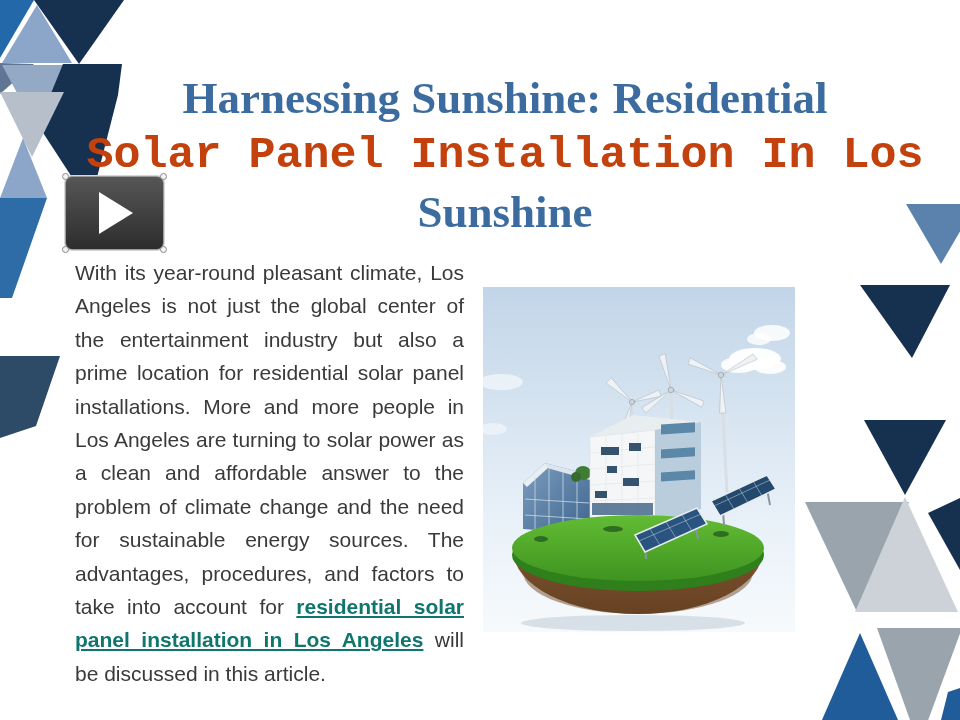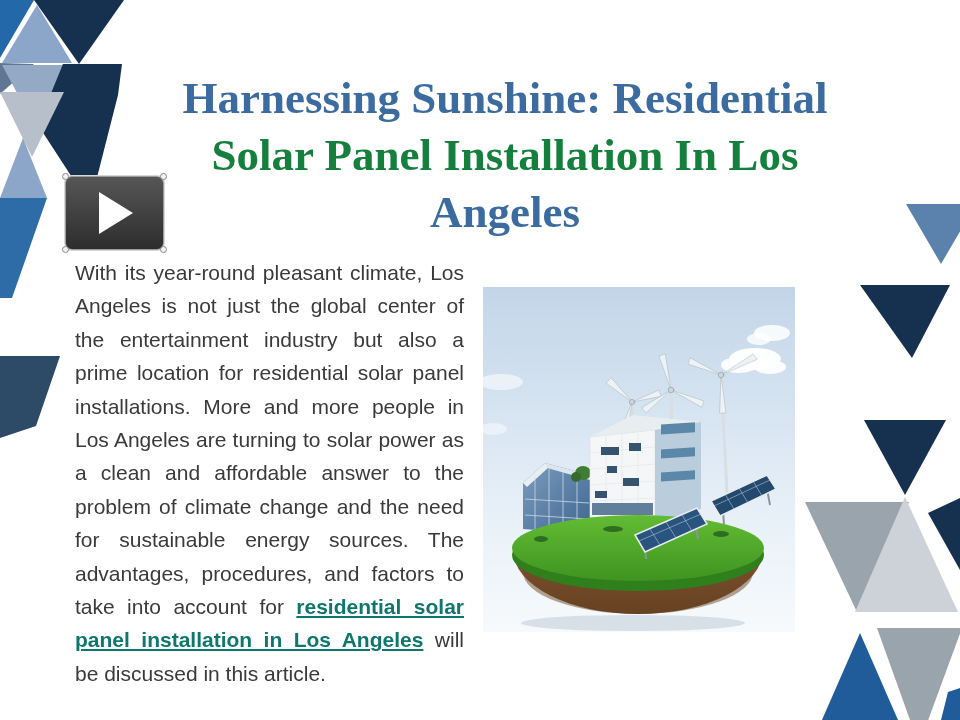--- a/index.html
+++ b/index.html
@@ -6,21 +6,21 @@
   #slide{position:relative;width:960px;height:720px;background:#ffffff;overflow:hidden;
          font-family:"Liberation Sans",sans-serif;}
   .decor{position:absolute;pointer-events:none;}
   #left-decor{left:0;top:0;}
   #right-decor{right:0;top:0;}
   
   #title{position:absolute;left:80px;top:70px;width:850px;text-align:center;
          font-family:"Liberation Serif","DejaVu Serif",serif;font-weight:bold;
          font-size:45px;line-height:57px;z-index:5;}
   .t-blue{color:#3C6C9F;}
-  .t-dark{color:#15803d;}
+  .t-dark{color:#c2410c;font-family:Liberation Mono, monospace;}
   
   #play-btn{position:absolute;left:65px;top:176px;width:97px;height:72px;z-index:6;
             background:linear-gradient(#565656,#2d2d2d);border:1px solid #9b9b9b;
             border-radius:7px;box-shadow:0 0 0 1px #d8d8d8;cursor:pointer;}
   #play-btn .tri{position:absolute;left:33px;top:15px;width:0;height:0;
             border-left:34px solid #ffffff;border-top:21px solid transparent;
             border-bottom:21px solid transparent;}
   .handle{position:absolute;width:5px;height:5px;background:#f2f2f2;border:1px solid #8a8a8a;
           border-radius:50%;}
   .h-tl{left:-4px;top:-4px}.h-tr{right:-4px;top:-4px}.h-bl{left:-4px;bottom:-4px}.h-br{right:-4px;bottom:-4px}
@@ -57,21 +57,21 @@
     <polygon points="105,497 158,612 55,612" fill="#CDD2D9"></polygon>
     <polygon points="128,513 160,498 160,570" fill="#16304F"></polygon>
     <polygon points="77,628 162,628 119,745" fill="#9AA4AD"></polygon>
     <polygon points="60,633 8,752 112,752" fill="#1F5C99"></polygon>
     <polygon points="148,692 185,680 185,752 133,752" fill="#1F5C99"></polygon>
   </svg>
 
   <div id="title">
     <div class="t-blue">Harnessing Sunshine: Residential</div>
     <div class="t-dark">Solar Panel Installation In Los</div>
-    <div class="t-blue">Angeles</div>
+    <div class="t-blue">Sunshine</div>
   </div>
 
   <div id="play-btn">
     <span class="tri"></span>
     <span class="handle h-tl"></span>
     <span class="handle h-tr"></span>
     <span class="handle h-bl"></span>
     <span class="handle h-br"></span>
   </div>
 

